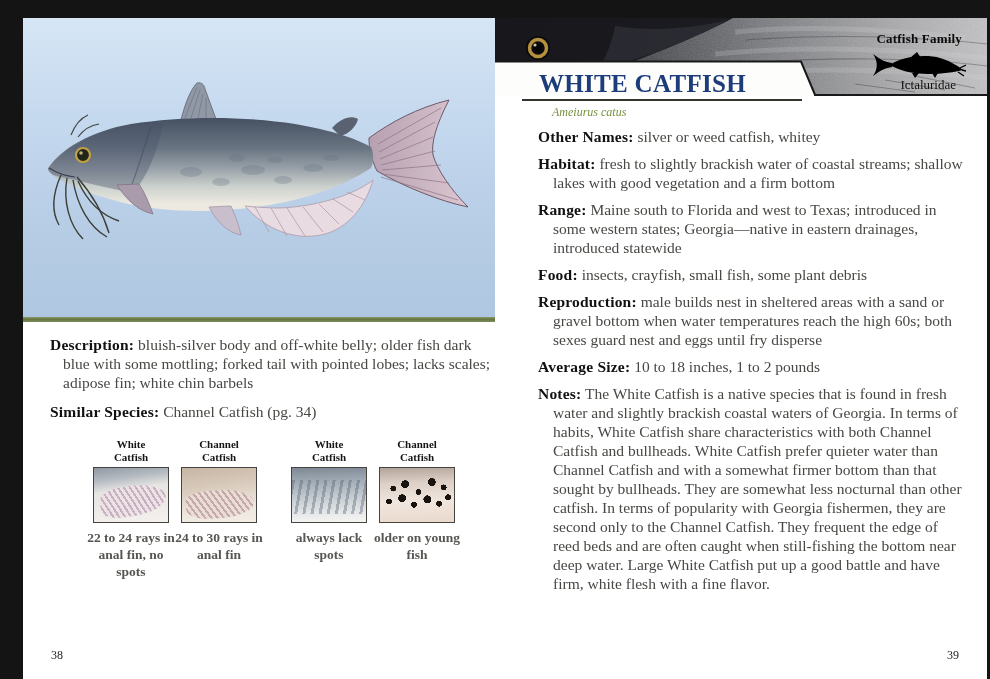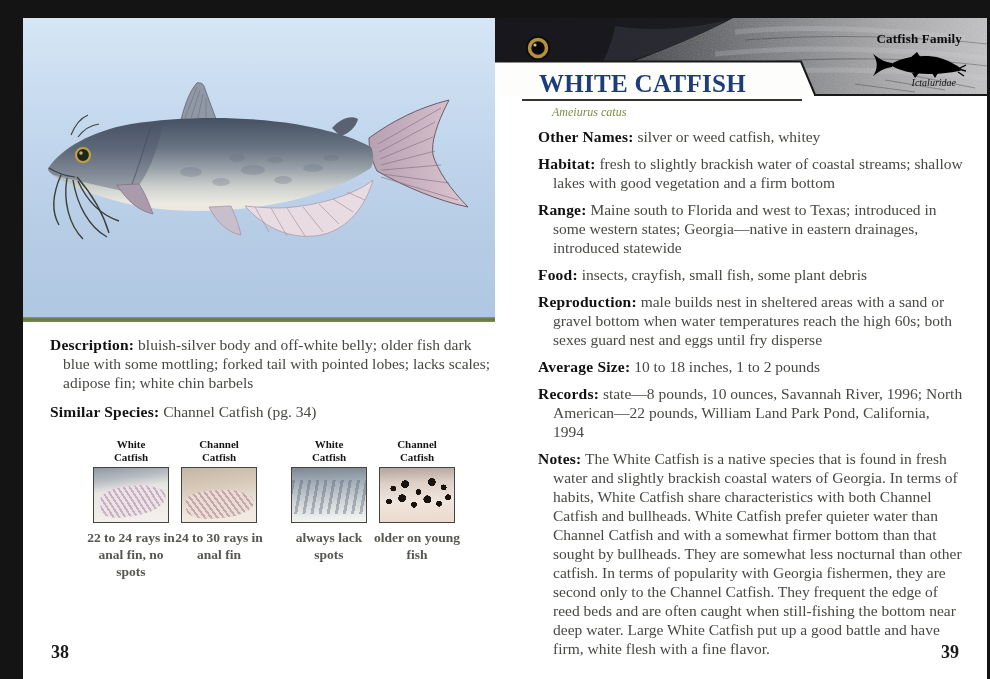--- a/index.html
+++ b/index.html
@@ -39,28 +39,28 @@
       radial-gradient(circle 4px at 34% 30%, #191310 97%, transparent),
       radial-gradient(circle 3px at 52% 44%, #191310 97%, transparent),
       radial-gradient(circle 4px at 70% 26%, #191310 97%, transparent),
       radial-gradient(circle 3px at 86% 36%, #191310 97%, transparent),
       radial-gradient(circle 3px at 12% 62%, #191310 97%, transparent),
       radial-gradient(circle 4px at 30% 56%, #191310 97%, transparent),
       radial-gradient(circle 3px at 46% 68%, #191310 97%, transparent),
       radial-gradient(circle 4px at 64% 58%, #191310 97%, transparent),
       radial-gradient(circle 3px at 80% 66%, #191310 97%, transparent),
       radial-gradient(circle 3px at 92% 54%, #191310 97%, transparent);}
-  .pagenum{position:absolute;bottom:28px;font-weight:bold;font-size:18px;color:#1b1b1b;}
+  .pagenum{position:absolute;bottom:28px;font-weight:normal;font-size:12px;color:#1b1b1b;}
   .pn-left{left:28px;}
   .pn-right{right:28px;}
 
   
   .photo-wrap{position:relative;width:492px;height:78px;}
   .family-name{position:absolute;top:13px;right:25px;font-weight:bold;font-size:13px;color:#0a0a0a;letter-spacing:.2px;}
-  .family-latin{position:absolute;top:59px;right:31px;font-style:italic;font-size:10px;color:#101010;}
+  .family-latin{position:absolute;top:59px;right:31px;font-size:13px;color:#101010;}
   .family-fish{position:absolute;top:33px;right:21px;}
   .title{position:absolute;left:44px;top:52px;font-weight:bold;font-size:25px;letter-spacing:.3px;color:#1d3c7a;}
   .title-rule{position:absolute;left:27px;top:81px;width:280px;height:2px;background:#35342f;}
   .sci-name{position:absolute;left:57px;top:87px;font-style:italic;font-size:12px;color:#78913e;}
   .sections{position:absolute;left:43px;top:109px;width:426px;font-size:15.5px;line-height:19px;color:#47474３;color:#474743;}
   .sec{padding-left:15px;text-indent:-15px;margin:0 0 8px 0;}
 </style>
 </head>
 <body>
 
@@ -269,21 +269,19 @@
       <p class="sec"><b>Habitat:</b>
         <span>fresh to slightly brackish water of coastal streams; shallow lakes with good vegetation and a firm bottom</span></p>
       <p class="sec"><b>Range:</b>
         <span>Maine south to Florida and west to Texas; introduced in some western states; Georgia—native in eastern drainages, introduced statewide</span></p>
       <p class="sec"><b>Food:</b>
         <span>insects, crayfish, small fish, some plant debris</span></p>
       <p class="sec"><b>Reproduction:</b>
         <span>male builds nest in sheltered areas with a sand or gravel bottom when water temperatures reach the high 60s; both sexes guard nest and eggs until fry disperse</span></p>
       <p class="sec"><b>Average Size:</b>
         <span>10 to 18 inches, 1 to 2 pounds</span></p>
-      <p class="sec"><b>Records:</b>
-        <span>state—8 pounds, 10 ounces, Savannah River, 1996; North American—22 pounds, William Land Park Pond, California, 1994</span></p>
       <p class="sec"><b>Notes:</b>
         <span>The White Catfish is a native species that is found in fresh water and slightly brackish coastal waters of Georgia. In terms of habits, White Catfish share characteristics with both Channel Catfish and bullheads. White Catfish prefer quieter water than Channel Catfish and with a somewhat firmer bottom than that sought by bullheads. They are somewhat less nocturnal than other catfish. In terms of popularity with Georgia fishermen, they are second only to the Channel Catfish. They frequent the edge of reed beds and are often caught when still-fishing the bottom near deep water. Large White Catfish put up a good battle and have firm, white flesh with a fine flavor.</span></p>
     </div>
 
     <div class="pagenum pn-right">39</div>
   </div>
 </div>
 
 </body></html>

